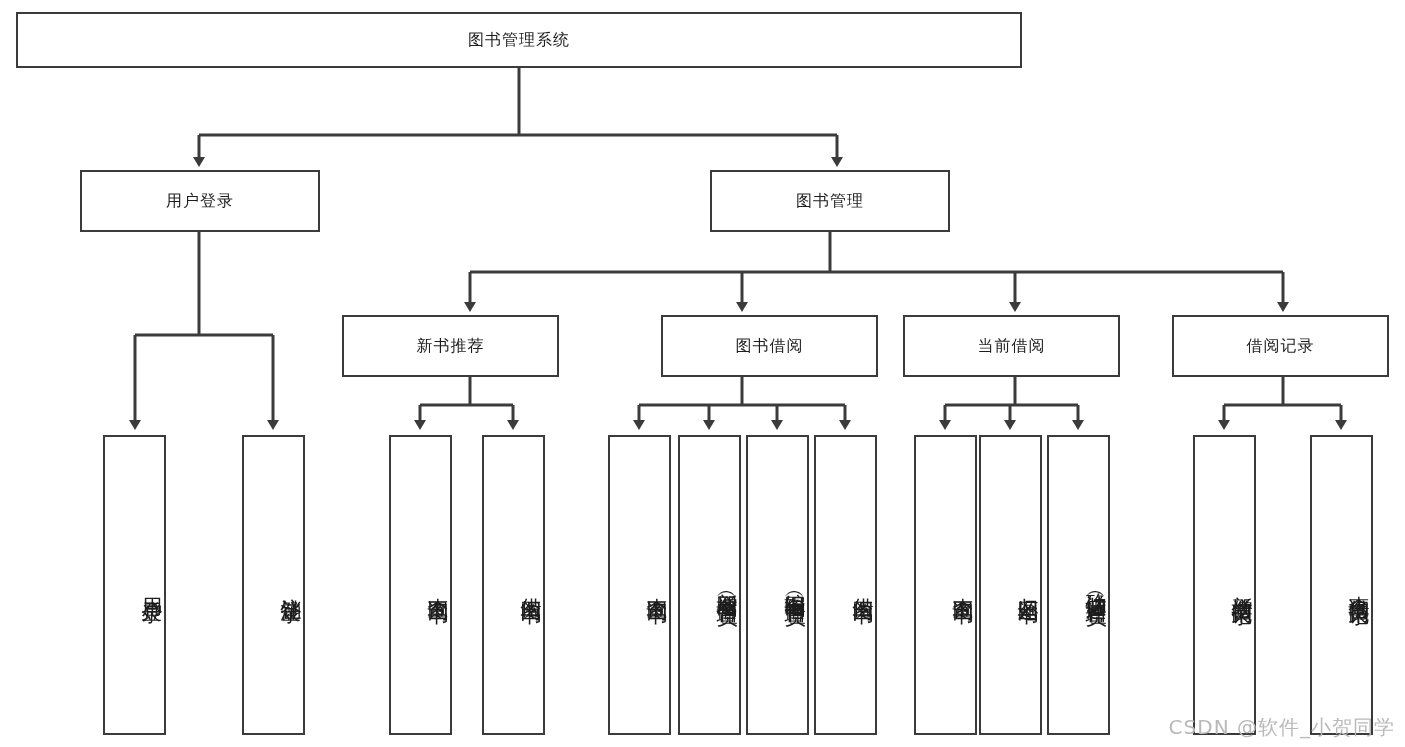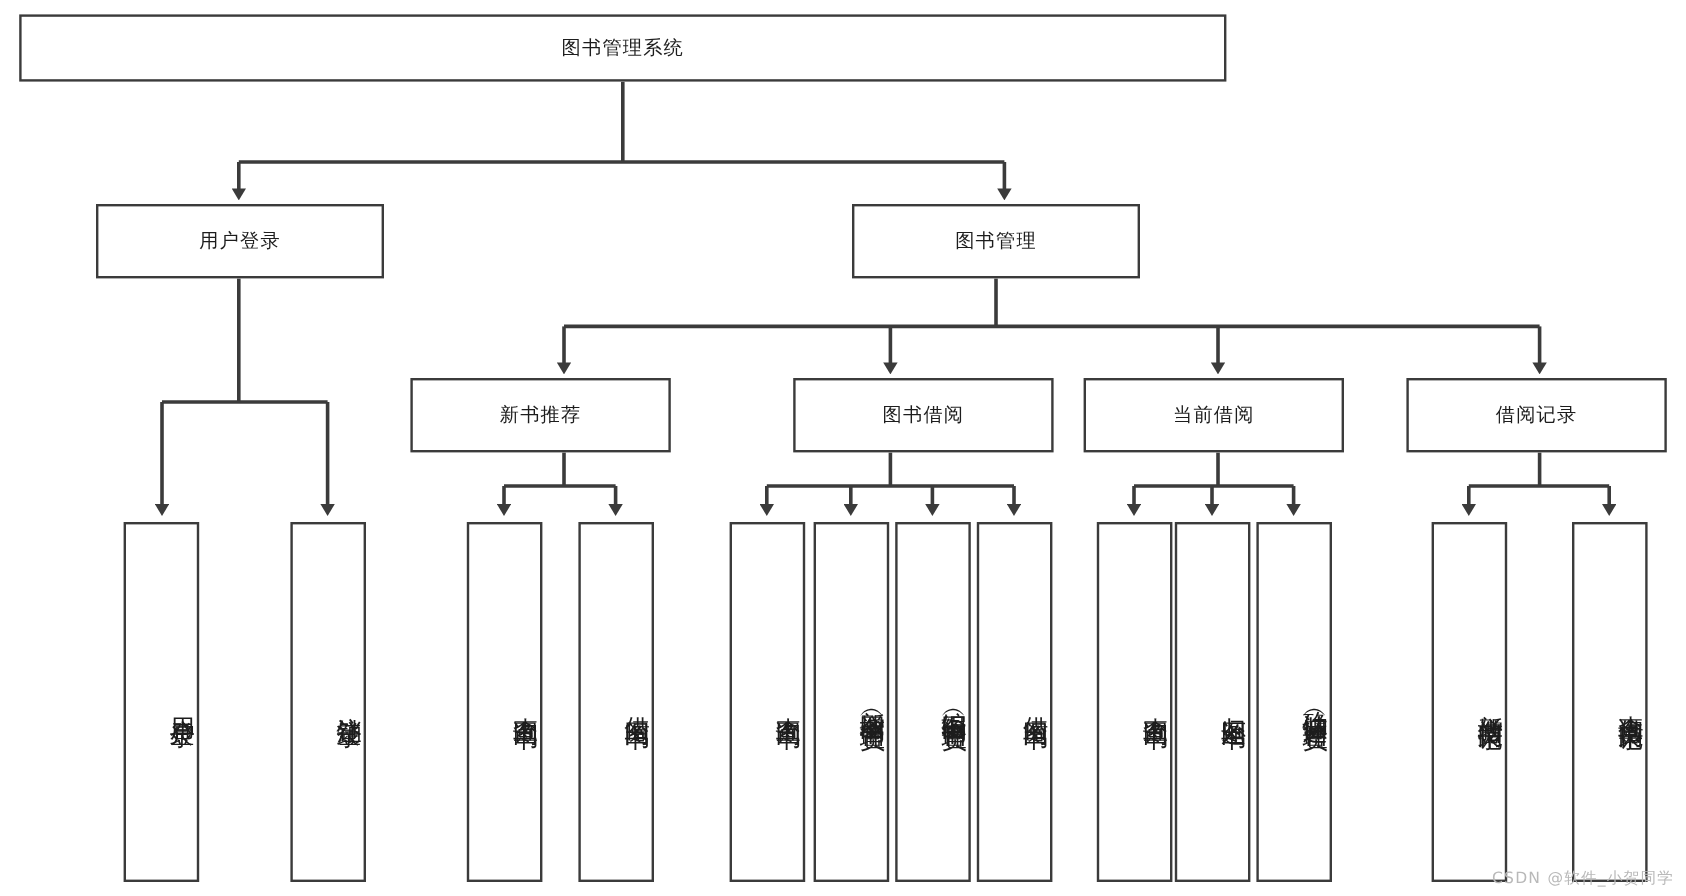--- a/index.html
+++ b/index.html
@@ -45,21 +45,21 @@
     padding:8px 0;
     align-items:flex-start;
   }
   .node.v > span{
     display:block;
   }
   .watermark{
     position:absolute;
     right:10px;
     bottom:6px;
-    font-size:13px;
+    font-size:20px;
     color:#b9b9b9;
     letter-spacing:1px;
     white-space:nowrap;
     user-select:none;
   }
 </style>
 </head>
 <body>
 
 <div id="canvas">

